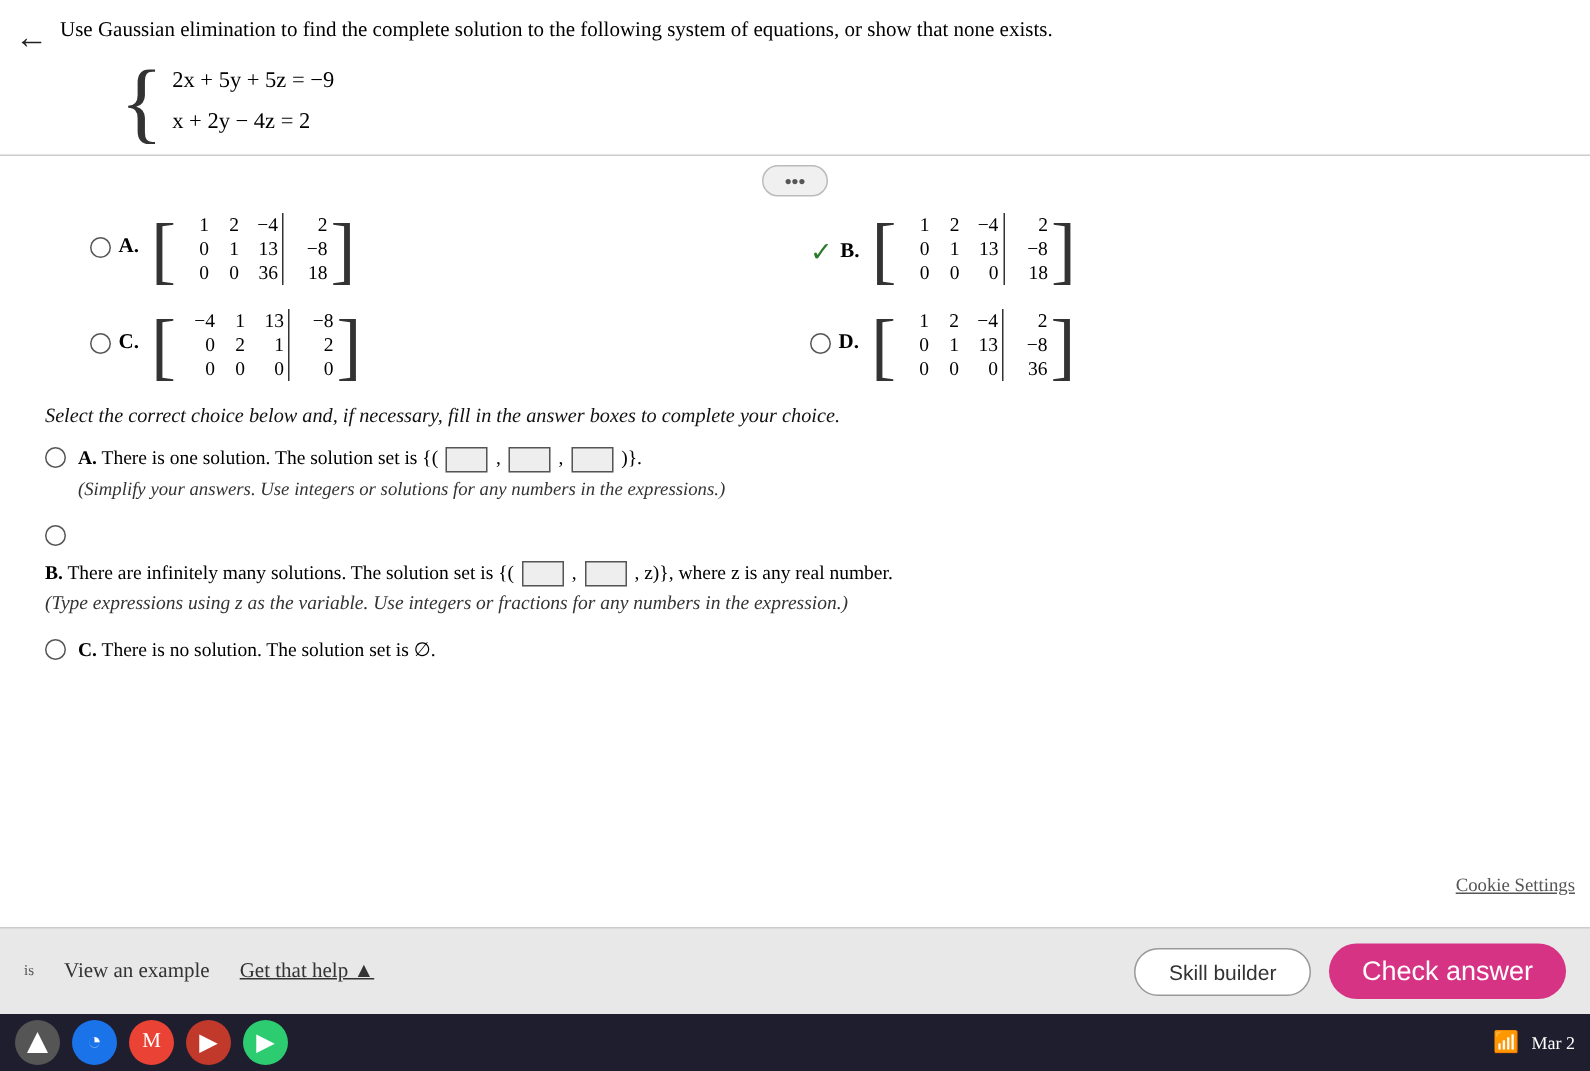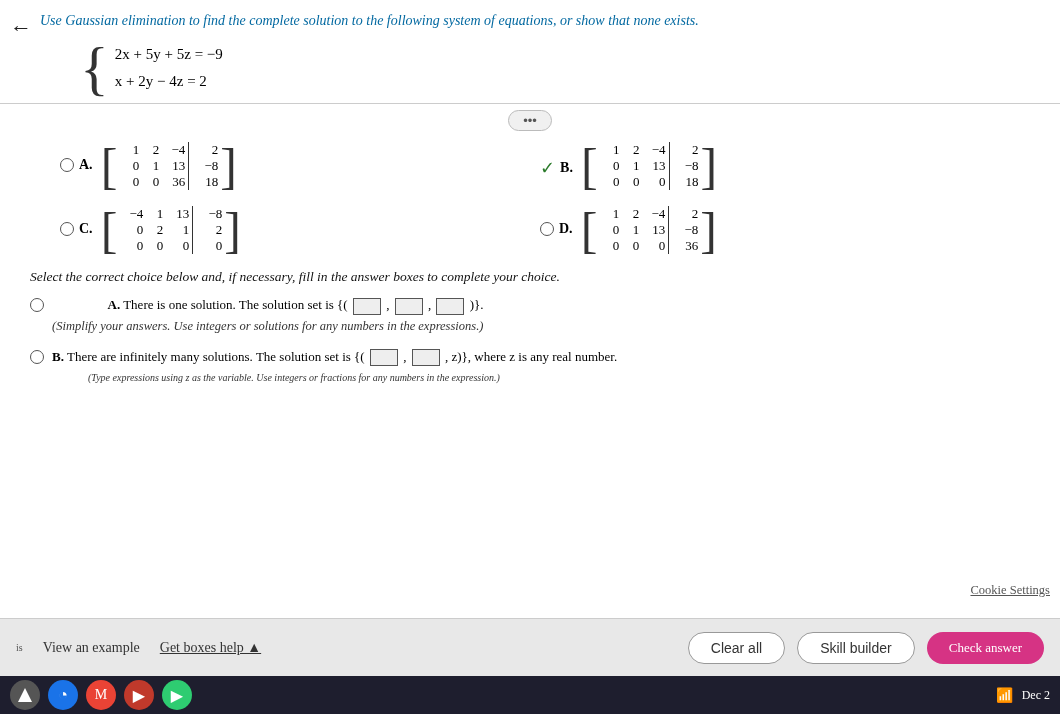--- a/index.html
+++ b/index.html
@@ -14,21 +14,21 @@
   </style>
 </head>
 <body>
 
 <div style="position:relative; width:1060px; height:714px; background:#c8c8c8; overflow:hidden;">
 
   <div style="position:absolute; top:0; left:0; width:1060px; height:660px; background:white; overflow:hidden;">
 
     <div style="position:absolute; left:10px; top:12px; font-size:22px; font-weight:bold; cursor:pointer; color:#222;">←</div>
 
-    <div style="margin-left:40px; margin-top:10px; margin-right:20px; font-size:14px; font-style:italic; line-height:1.5; color:#0369a1;">
+    <div style="margin-left:40px; margin-top:10px; margin-right:20px; font-size:14px; line-height:1.5; color:#000000;">
       <span>Use Gaussian elimination to find the complete solution to the following system of equations, or show that none exists.</span>
     </div>
 
     <div style="margin-left:80px; margin-top:10px; margin-bottom:8px; font-size:15px; line-height:2; display:flex; align-items:center;">
       <span style="font-size:60px; font-weight:100; color:#333; line-height:0.9; margin-right:6px;">{</span>
       <div style="display:flex; flex-direction:column; font-size:15px; line-height:1.8;">
         <span>2x +   5y + 5z = −9</span>
         <span>x +   2y − 4z =   2</span>
       </div>
     </div>
@@ -178,88 +178,94 @@
       </div>
 
     </div>
 
     <div style="margin: 4px 30px 10px 30px; font-size:13.5px; font-style:italic; color:#111;">
       <span>Select the correct choice below and, if necessary, fill in the answer boxes to complete your choice.</span>
     </div>
 
     <div style="margin: 0 30px; display:flex; flex-direction:column; gap:10px;">
 
-      <div style="display:flex; align-items:flex-start; gap:8px;text-align:right;">
+      <div style="display:flex; align-items:flex-start; gap:8px;">
         <span style="width:14px; height:14px; border-radius:50%; border:1.5px solid #555; display:inline-block; background:white; flex-shrink:0; margin-top:3px;"></span>
         <div style="font-size:13px; line-height:1.6;">
           <span style="font-weight:bold;">A.</span>
           <span> There is one solution. The solution set is {(</span>
           <span style="display:inline-block; width:28px; height:17px; border:1px solid #555; background:#eee; vertical-align:middle; margin:0 2px;"></span>
           <span>,</span>
           <span style="display:inline-block; width:28px; height:17px; border:1px solid #555; background:#eee; vertical-align:middle; margin:0 2px;"></span>
           <span>,</span>
           <span style="display:inline-block; width:28px; height:17px; border:1px solid #555; background:#eee; vertical-align:middle; margin:0 2px;"></span>
           <span>)}.</span>
           <br>
           <span style="font-style:italic; font-size:12.5px; color:#333;">(Simplify your answers. Use integers or solutions for any numbers in the expressions.)</span>
         </div>
       </div>
 
-      <div style="display:flex; align-items:flex-start; gap:8px;">
+      <div style="display:flex; align-items:flex-start; gap:8px;flex-direction:column;">
         <span style="width:14px; height:14px; border-radius:50%; border:1.5px solid #555; display:inline-block; background:white; flex-shrink:0; margin-top:3px;"></span>
         <div style="font-size:13px; line-height:1.6;">
           <span style="font-weight:bold;">B.</span>
           <span> There are infinitely many solutions. The solution set is {(</span>
           <span style="display:inline-block; width:28px; height:17px; border:1px solid #555; background:#eee; vertical-align:middle; margin:0 2px;"></span>
           <span>,</span>
           <span style="display:inline-block; width:28px; height:17px; border:1px solid #555; background:#eee; vertical-align:middle; margin:0 2px;"></span>
           <span>,</span>
           <span>z)}, where z is any real number.</span>
           <br>
-          <span style="font-style:italic; font-size:10px; color:#333;margin-left:36px;">(Type expressions using z as the variable. Use integers or fractions for any numbers in the expression.)</span>
-        </div>
-      </div>
-
+          <span style="font-style:italic; font-size:13px; color:#333;">(Type expressions using z as the variable. Use integers or fractions for any numbers in the expression.)</span>
+        </div>
+      </div>
+
+      <div style="display:flex; align-items:flex-start; gap:8px;">
+        <span style="width:14px; height:14px; border-radius:50%; border:1.5px solid #555; display:inline-block; background:white; flex-shrink:0; margin-top:3px;"></span>
+        <div style="font-size:13px; line-height:1.6;">
+          <span style="font-weight:bold;">C.</span>
+          <span> There is no solution. The solution set is ∅.</span>
+        </div>
+      </div>
 
     </div>
 
     <div style="position:absolute; right:10px; bottom:62px; font-size:12.5px; color:#555; text-decoration:underline; cursor:pointer;">
       <span>Cookie Settings</span>
     </div>
 
   </div>
 
   <div style="position:absolute; bottom:38px; left:0; width:1060px; height:58px; background:#e8e8e8; display:flex; align-items:center; justify-content:space-between; padding:0 16px; border-top:1px solid #ccc;">
 
     <div style="display:flex; align-items:center; gap:20px;">
       <span style="font-size:10px; color:#555;">is</span>
       <span style="font-size:14px; cursor:pointer; color:#333; text-decoration:none;">View an example</span>
-      <span style="font-size:14px; cursor:pointer; color:#333; text-decoration:underline;">Get boxes help ▲</span>
+      <span style="font-size:14px; cursor:pointer; color:#333; text-decoration:underline;">Get that help ▲</span>
     </div>
 
     <div style="display:flex; align-items:center; gap:12px;">
-      <button style="background:white; border:1.5px solid #999; border-radius:20px; padding:7px 22px; font-size:14px; cursor:pointer; color:#333;">Clear all</button>
       <button style="background:white; border:1.5px solid #999; border-radius:20px; padding:7px 22px; font-size:14px; cursor:pointer; color:#333;">Skill builder</button>
-      <button style="background:#d63384; border:none; border-radius:20px; padding:8px 22px; font-size:13px; cursor:pointer; color:white; font-weight:500;font-family:Liberation Serif, serif;">Check answer</button>
+      <button style="background:#d63384; border:none; border-radius:20px; padding:8px 22px; font-size:18px; cursor:pointer; color:white; font-weight:500;">Check answer</button>
     </div>
 
   </div>
 
   <div style="position:absolute; bottom:0; left:0; width:1060px; height:38px; background:#1e1e2e; display:flex; align-items:center; justify-content:space-between; padding:0 10px;">
     <div style="display:flex; align-items:center; gap:8px;">
 
       <div style="width:30px; height:30px; border-radius:50%; background:#555; display:flex; align-items:center; justify-content:center; cursor:pointer;">
         <svg width="16" height="16" viewBox="0 0 16 16" fill="white">
             <path d="M8 1l7 14H1L8 1z"></path>
           </svg>
       </div>
       <div style="width:30px; height:30px; border-radius:50%; background:#1a73e8; display:flex; align-items:center; justify-content:center; cursor:pointer; font-size:16px; color:white;">◔</div>
       <div style="width:30px; height:30px; border-radius:50%; background:#ea4335; display:flex; align-items:center; justify-content:center; cursor:pointer; font-size:14px; color:white;">M</div>
       <div style="width:30px; height:30px; border-radius:50%; background:#c0392b; display:flex; align-items:center; justify-content:center; cursor:pointer; font-size:16px; color:white;">▶</div>
       <div style="width:30px; height:30px; border-radius:50%; background:#2ecc71; display:flex; align-items:center; justify-content:center; cursor:pointer; font-size:16px; color:white;">▶</div>
     </div>
     <div style="display:flex; align-items:center; gap:8px; color:white; font-size:12px;">
       <span style="font-size:14px;">📶</span>
-      <span>Dec 2</span>
+      <span>Mar 2</span>
     </div>
   </div>
 
 </div>
 
 </body></html>

